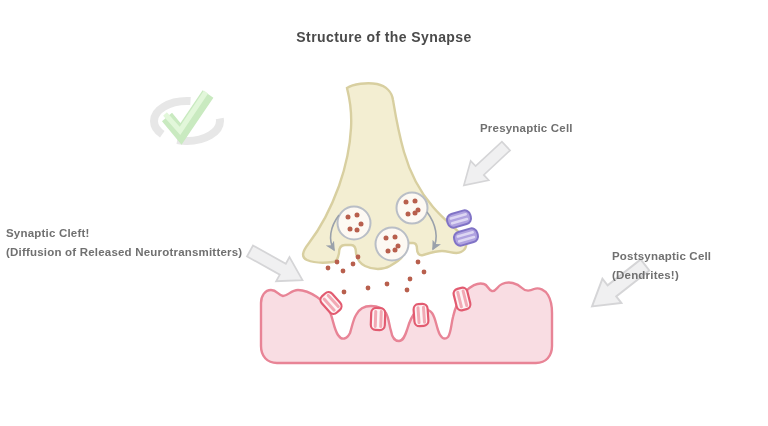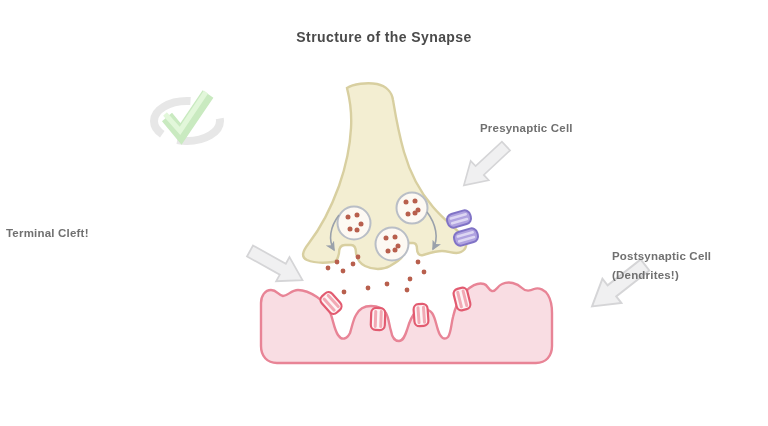--- a/index.html
+++ b/index.html
@@ -165,20 +165,21 @@
 
     <use href="#fat-arrow" class="fat-arrow" transform="translate(506,146) rotate(137) scale(1.2)"></use>
     <use href="#fat-arrow" class="fat-arrow" transform="translate(250,251) rotate(29) scale(1.25)"></use>
     <use href="#fat-arrow" class="fat-arrow" transform="translate(645,265) rotate(142) scale(1.4)"></use>
   </svg>
 
   <div class="lbl lbl-presynaptic">
     <div>Presynaptic Cell</div>
   </div>
   <div class="lbl lbl-cleft">
-    <div>Terminal Cleft!</div>
+    <div>Synaptic Cleft!</div>
+    <div>(Diffusion of Released Neurotransmitters)</div>
   </div>
   <div class="lbl lbl-postsynaptic">
     <div>Postsynaptic Cell</div>
     <div>(Dendrites!)</div>
   </div>
 
 </div>
 
 </body></html>

